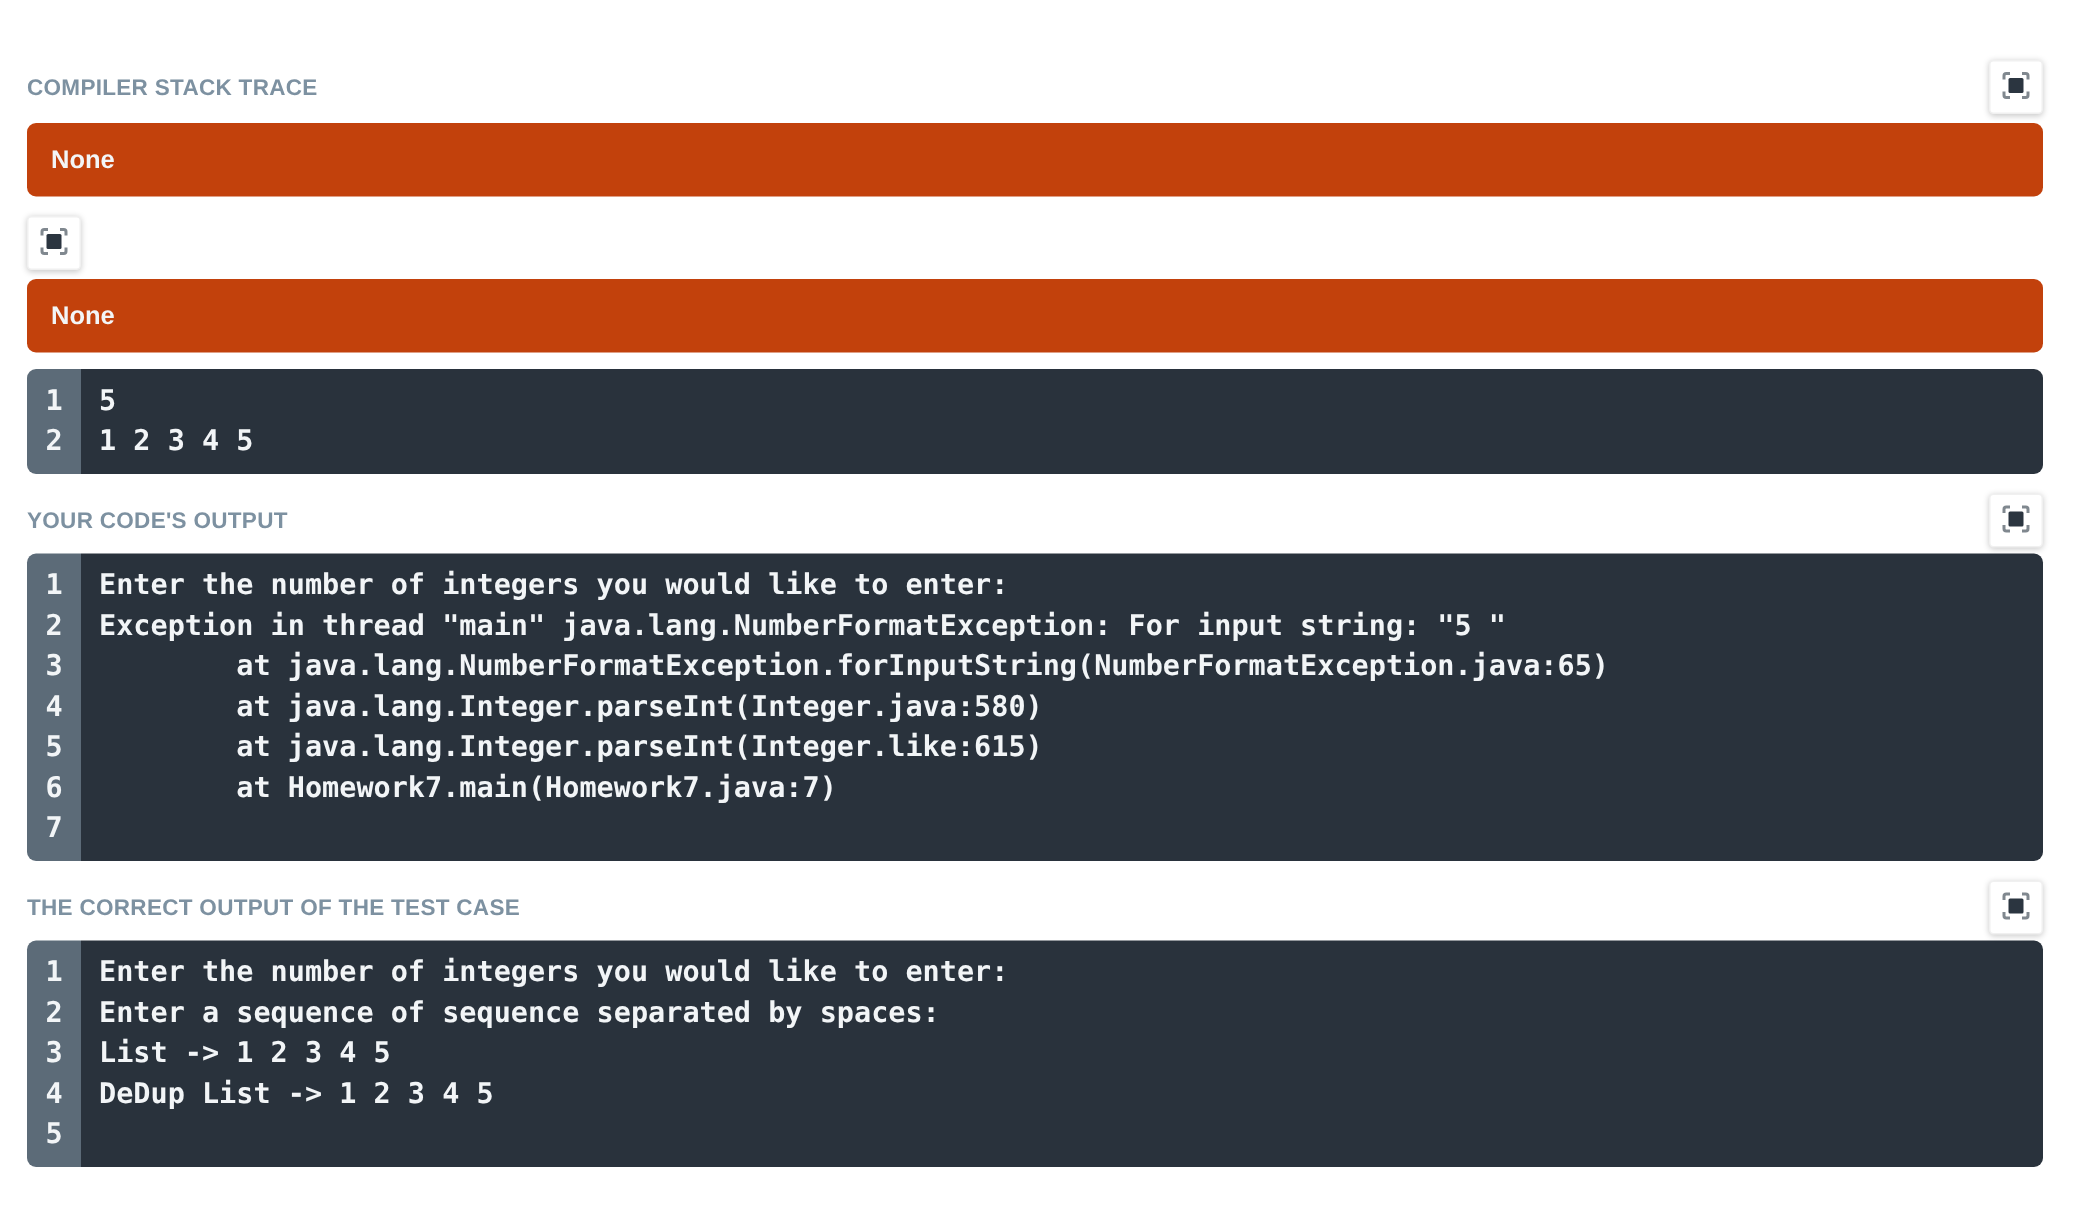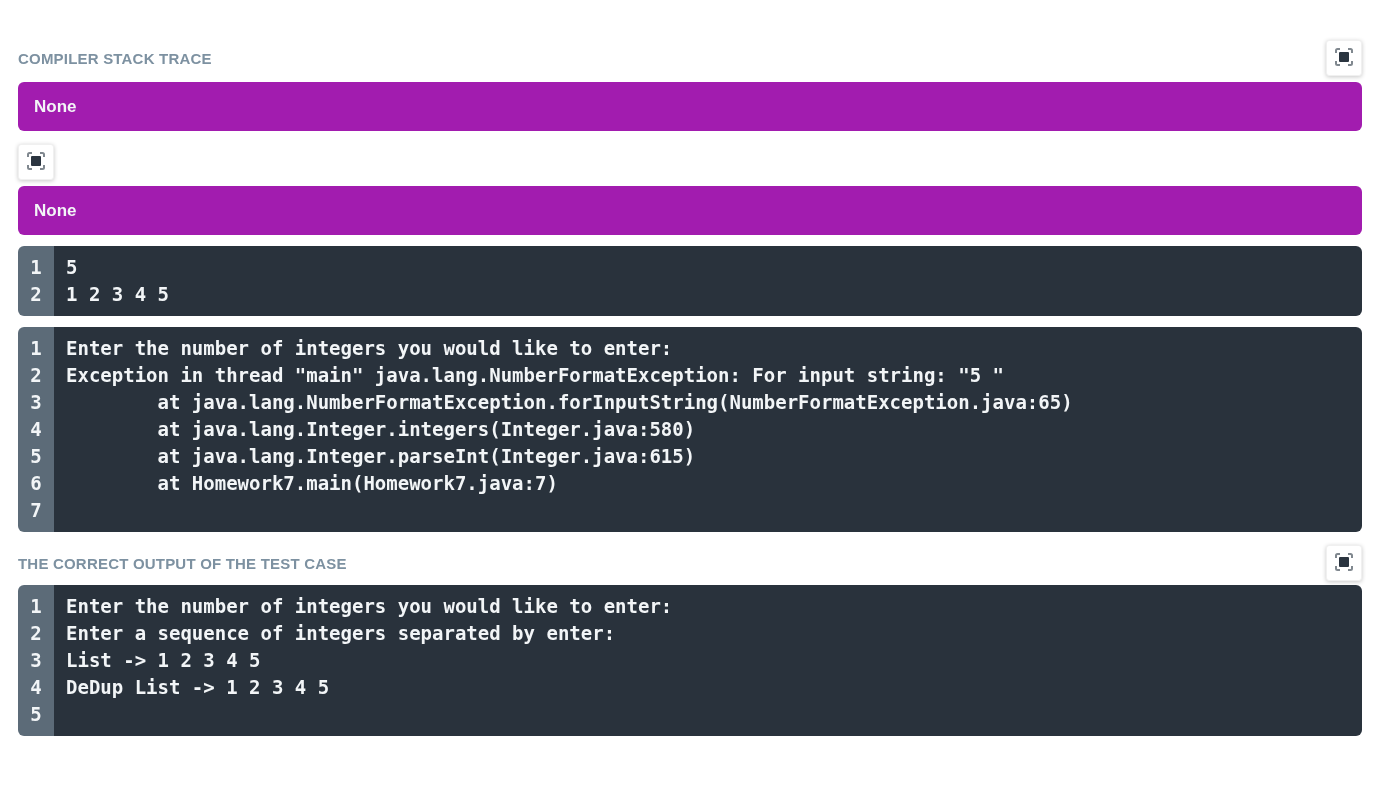--- a/index.html
+++ b/index.html
@@ -44,21 +44,21 @@
     border-radius: 3px;
     box-shadow: 0 1px 4px rgba(0,0,0,0.22);
     display: flex;
     align-items: center;
     justify-content: center;
     cursor: pointer;
     flex: 0 0 auto;
   }
   .plain-panel {
     height: 49px;
-    background: #a21caf;
+    background: #c2410c;
     border-radius: 6px;
     display: flex;
     align-items: center;
     padding-left: 16px;
     color: #f3f5f7;
     font-size: 17px;
     font-weight: bold;
   }
   .code-panel {
     background: linear-gradient(90deg, #5c6b78 36px, #29323c 36px);
@@ -150,40 +150,56 @@
           <span class="lc">5</span>
       </div>
       <div class="code-line">
         <span class="ln">2</span>
           <span class="lc">1 2 3 4 5</span>
       </div>
     </div>
   </section>
 
   <section class="result-section">
+    <div class="section-header">
+      <h3 class="section-title">YOUR CODE'S OUTPUT</h3>
+      <button class="fs-btn">
+        <span>
+          <svg width="20" height="20" viewBox="0 0 20 20">
+            <g stroke="#80888f" stroke-width="2" fill="none">
+              <path d="M2 6 V3.5 Q2 2 3.5 2 H6"></path>
+              <path d="M14 2 H16.5 Q18 2 18 3.5 V6"></path>
+              <path d="M18 14 V16.5 Q18 18 16.5 18 H14"></path>
+              <path d="M6 18 H3.5 Q2 18 2 16.5 V14"></path>
+            </g>
+            <rect x="5" y="5" width="10" height="10" rx="1" fill="#2b3540"></rect>
+          </svg>
+        </span>
+      </button>
+    </div>
     <div class="code-panel tight">
       <div class="code-line">
         <span class="ln">1</span>
           <span class="lc">Enter the number of integers you would like to enter:</span>
       </div>
       <div class="code-line">
         <span class="ln">2</span>
           <span class="lc">Exception in thread "main" java.lang.NumberFormatException: For input string: "5 "</span>
       </div>
       <div class="code-line">
         <span class="ln">3</span>
           <span class="lc">        at java.lang.NumberFormatException.forInputString(NumberFormatException.java:65)</span>
       </div>
       <div class="code-line">
         <span class="ln">4</span>
-          <span class="lc">        at java.lang.Integer.integers(Integer.java:580)</span>
+          <span class="lc">        at java.lang.Integer.parseInt(Integer.java:580)</span>
       </div>
       <div class="code-line">
         <span class="ln">5</span>
-          <span class="lc">        at java.lang.Integer.parseInt(Integer.java:615)</span>
+          <span class="lc">        at java.lang.Integer.parseInt(Integer.like:615)</span>
       </div>
       <div class="code-line">
         <span class="ln">6</span>
           <span class="lc">        at Homework7.main(Homework7.java:7)</span>
       </div>
       <div class="code-line">
         <span class="ln">7</span>
           <span class="lc"></span>
       </div>
     </div>
@@ -206,21 +222,21 @@
         </span>
       </button>
     </div>
     <div class="code-panel tight">
       <div class="code-line">
         <span class="ln">1</span>
           <span class="lc">Enter the number of integers you would like to enter:</span>
       </div>
       <div class="code-line">
         <span class="ln">2</span>
-          <span class="lc">Enter a sequence of integers separated by enter:</span>
+          <span class="lc">Enter a sequence of sequence separated by spaces:</span>
       </div>
       <div class="code-line">
         <span class="ln">3</span>
           <span class="lc">List -&gt; 1 2 3 4 5</span>
       </div>
       <div class="code-line">
         <span class="ln">4</span>
           <span class="lc">DeDup List -&gt; 1 2 3 4 5</span>
       </div>
       <div class="code-line">

